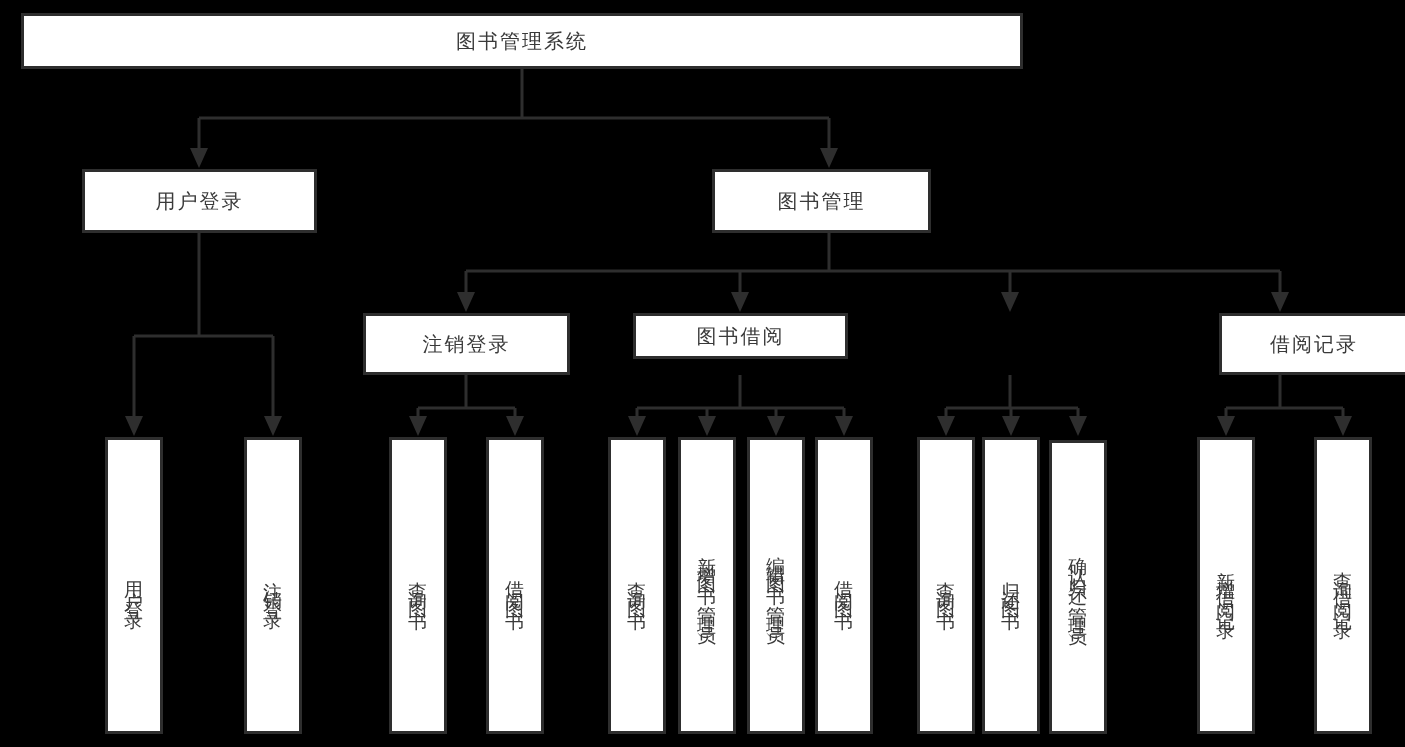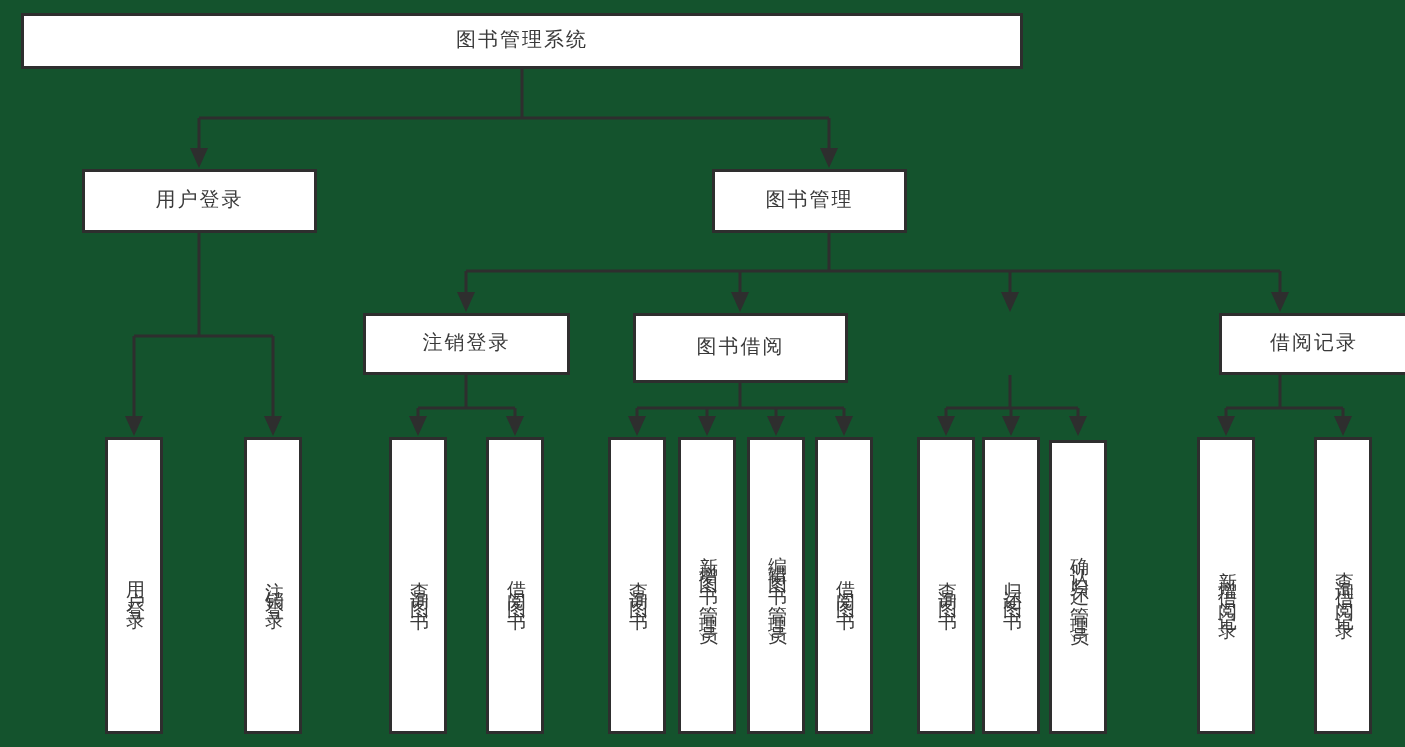--- a/index.html
+++ b/index.html
@@ -1,21 +1,21 @@
 <!DOCTYPE html>
 <html><head>
 <meta charset="utf-8">
 <style>
   html, body { margin: 0; padding: 0; background: #ffffff; }
   .stage {
     position: relative;
     width: 1405px;
     height: 747px;
-    background: #14532d;
-    font-family: Liberation Mono, monospace;
+    background: #000000;
+    font-family: Liberation Sans, sans-serif;
     overflow: hidden;
   }
   .connectors {
     position: absolute;
     left: 0; top: 0;
     width: 1405px; height: 747px;
   }
   .node {
     position: absolute;
     box-sizing: border-box;
@@ -70,24 +70,24 @@
       M125 416h18l-9 20z M264 416h18l-9 20z
       M409 416h18l-9 20z M506 416h18l-9 20z
       M628 416h18l-9 20z M698 416h18l-9 20z M767 416h18l-9 20z M835 416h18l-9 20z
       M937 416h18l-9 20z M1002 416h18l-9 20z M1069 416h18l-9 20z
       M1217 416h18l-9 20z M1334 416h18l-9 20z"></path>
   </svg>
 
   <div class="node" style="left:21px; top:13px; width:1002px; height:56px;">图书管理系统</div>
 
   <div class="node" style="left:82px; top:169px; width:235px; height:64px;">用户登录</div>
-  <div class="node" style="left:712px; top:169px; width:195px; height:64px;">图书管理</div>
+  <div class="node" style="left:712px; top:169px; width:219px; height:64px;">图书管理</div>
 
   <div class="node" style="left:363px; top:313px; width:207px; height:62px;">注销登录</div>
-  <div class="node" style="left:633px; top:313px; width:215px; height:70px;">图书借阅</div>
+  <div class="node" style="left:633px; top:313px; width:215px; height:46px;">图书借阅</div>
   <div class="node" style="left:1219px; top:313px; width:190px; height:62px;">借阅记录</div>
 
   <div class="node v" style="left:105px; top:437px; width:58px; height:297px;">用户登录</div>
   <div class="node v" style="left:244px; top:437px; width:58px; height:297px;">注销登录</div>
 
   <div class="node v" style="left:389px; top:437px; width:58px; height:297px;">查询图书</div>
   <div class="node v" style="left:486px; top:437px; width:58px; height:297px;">借阅图书</div>
 
   <div class="node v" style="left:608px; top:437px; width:58px; height:297px;">查询图书</div>
   <div class="node v" style="left:678px; top:437px; width:58px; height:297px;">新增图书（管理员）</div>

